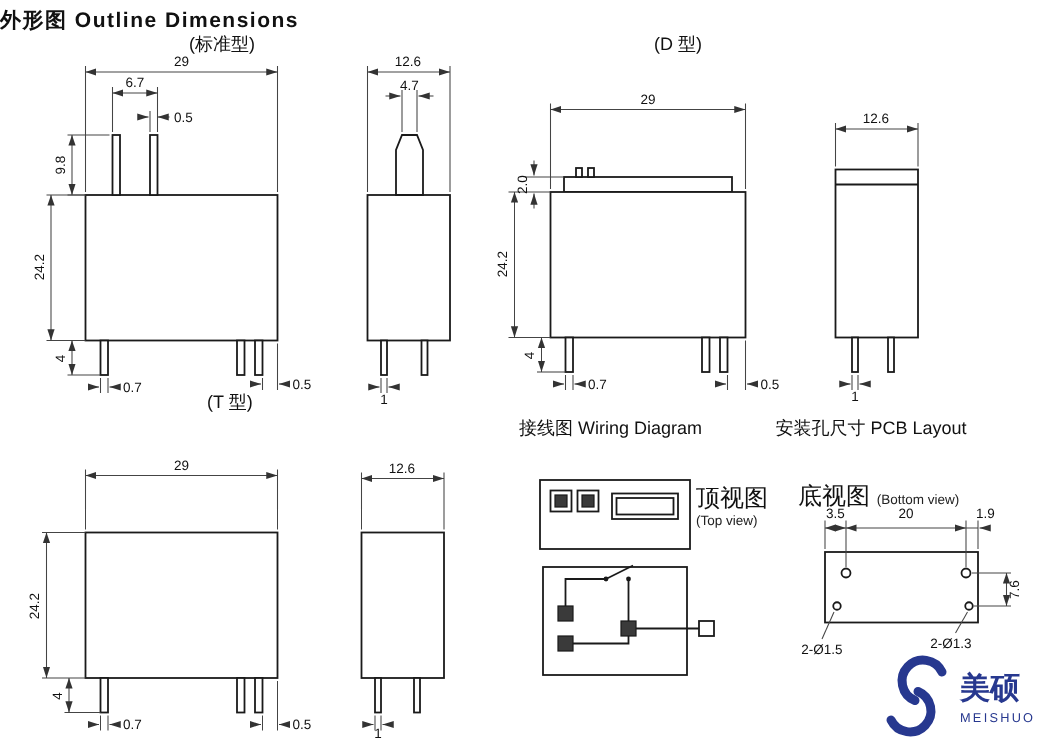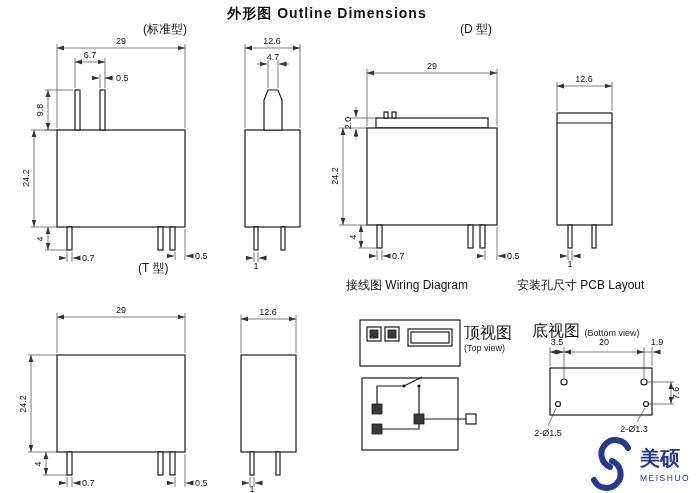--- a/index.html
+++ b/index.html
@@ -1,19 +1,19 @@
 <!DOCTYPE html>
 <html><head>
 <meta charset="utf-8">
 <style>
   html,body{margin:0;padding:0;background:#fff;}
   .page{position:relative;width:700px;height:493px;background:#ffffff;
         font-family:"Liberation Sans",sans-serif;color:#111;overflow:hidden;}
   .lbl{position:absolute;white-space:nowrap;color:#111;}
-  .title{top:5px;left:0;width:600px;text-align:center;font-size:14px;font-weight:600;letter-spacing:1px;margin-left:27px;}
+  .title{top:5px;left:0;width:600px;font-size:14px;font-weight:600;letter-spacing:1px;}
   .sec{font-size:12px;font-weight:400;text-align:right;}
   .typ{font-size:12px;font-weight:500;}
   .view-lbl .cn{font-size:16px;}
   .view-lbl .en{font-size:9px;color:#222;}
   svg.fig{position:absolute;overflow:visible;}
   .p{fill:none;stroke:#1a1a1a;stroke-width:1.2;}
   .pf{fill:#ffffff;stroke:#1a1a1a;stroke-width:1.2;}
   .fill-dark{fill:#3a3a3a;stroke:#1a1a1a;stroke-width:0.8;}
   .d{stroke:#444;stroke-width:0.7;fill:none;}
   .t{font:9px "Liberation Sans",sans-serif;fill:#111;}
@@ -30,22 +30,22 @@
       <marker id="aE" markerWidth="8" markerHeight="6" refX="7.5" refY="3" orient="auto" markerUnits="userSpaceOnUse">
         <path d="M0 0.6 L7.5 3 L0 5.4 Z" fill="#333"></path>
       </marker>
       <marker id="aS" markerWidth="8" markerHeight="6" refX="0.5" refY="3" orient="auto" markerUnits="userSpaceOnUse">
         <path d="M7.5 0.6 L0.5 3 L7.5 5.4 Z" fill="#333"></path>
       </marker>
     </defs>
   </svg>
 
   <div class="lbl title">外形图  Outline Dimensions</div>
-  <div class="lbl typ" style="left:143px;top:21px">(标准型)</div>
-  <div class="lbl typ" style="left:460px;top:21px">(D 型)</div>
+  <div class="lbl typ" style="left:126px;top:21px">(标准型)</div>
+  <div class="lbl typ" style="left:436px;top:21px">(D 型)</div>
   <div class="lbl typ" style="left:138px;top:260px">(T 型)</div>
   <div class="lbl sec" style="left:346px;top:277px">接线图 Wiring Diagram</div>
   <div class="lbl sec" style="left:517px;top:277px">安装孔尺寸 PCB Layout</div>
 
   <div class="lbl view-lbl" style="left:464px;top:326px;line-height:13px">
     <span class="cn">顶视图</span><br>
     <span class="en">(Top view)</span>
   </div>
   <div class="lbl view-lbl" style="left:532px;top:321px">
     <span class="cn">底视图</span> <span class="en">(Bottom view)</span>

